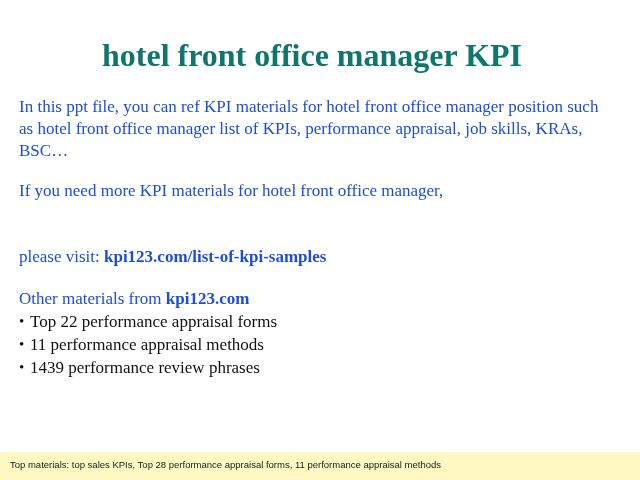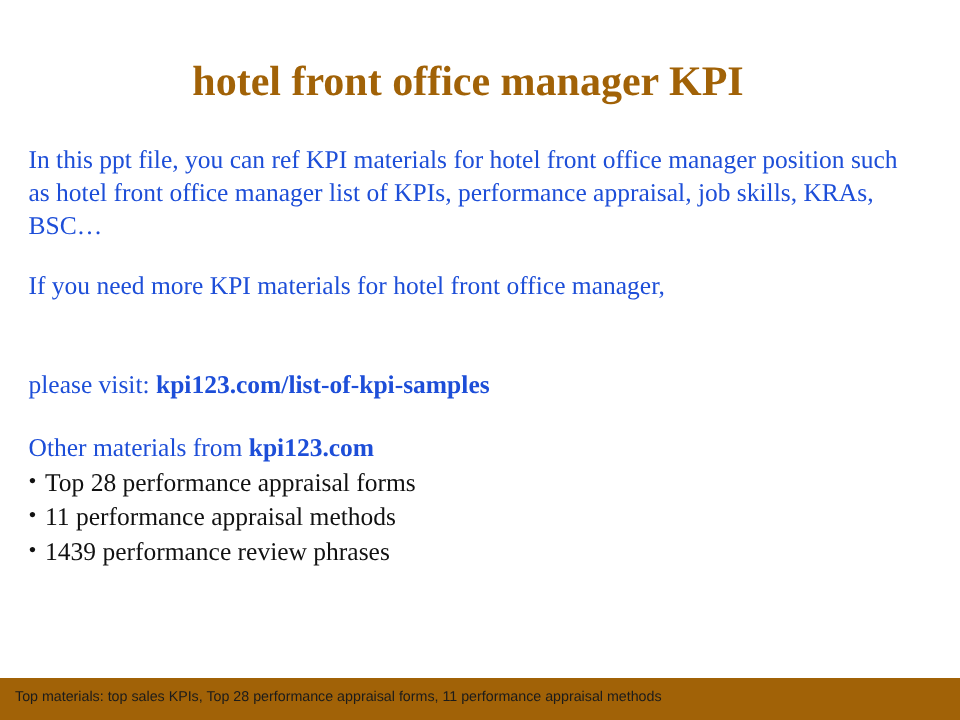--- a/index.html
+++ b/index.html
@@ -23,23 +23,23 @@
   }
 
   #slide-title {
     position: absolute;
     top: 40px;
     left: 0;
     width: 624px;
     text-align: center;
     font-family: "Liberation Serif", "DejaVu Serif", serif;
     font-weight: bold;
-    font-size: 28px;
+    font-size: 32px;
     line-height: 30px;
-    color: #a16207;
+    color: #0f766e;
     letter-spacing: 0px;
   }
 
   #slide-body {
     position: absolute;
     top: 96px;
     left: 19px;
     width: 580px;
   }
 
@@ -94,21 +94,21 @@
     font-size: 15px;
     line-height: 23px;
   }
 
   #footer-bar {
     position: absolute;
     left: 0;
     bottom: 0;
     width: 640px;
     height: 28px;
-    background: #a16207;
+    background: #fef9c3;
   }
 
   #footer-text {
     position: absolute;
     left: 10px;
     top: 7px;
     font-family: "Liberation Sans", "DejaVu Sans", sans-serif;
     font-size: 9.5px;
     line-height: 12px;
     color: #1b1b1b;
@@ -126,21 +126,21 @@
 
     <p class="para para-intro">In this ppt file, you can ref KPI materials for hotel front office manager position such as hotel front office manager list of KPIs, performance appraisal, job skills, KRAs, BSC…</p>
 
     <p class="para para-need">If you need more KPI materials for hotel front office manager,</p>
 
     <p class="para para-visit"><span>please visit: </span><span class="bold-url">kpi123.com/list-of-kpi-samples</span></p>
 
     <p class="para para-other"><span>Other materials from </span><span class="bold-url">kpi123.com</span></p>
 
     <ul id="bullet-list">
-      <li><span class="bullet-mark">•</span><span>Top 28 performance appraisal forms</span></li>
+      <li><span class="bullet-mark">•</span><span>Top 22 performance appraisal forms</span></li>
       <li><span class="bullet-mark">•</span><span>11 performance appraisal methods</span></li>
       <li><span class="bullet-mark">•</span><span>1439 performance review phrases</span></li>
     </ul>
 
   </div>
 
   <div id="footer-bar">
     <div id="footer-text">Top materials: top sales KPIs, Top 28 performance appraisal forms, 11 performance appraisal methods</div>
   </div>
 

